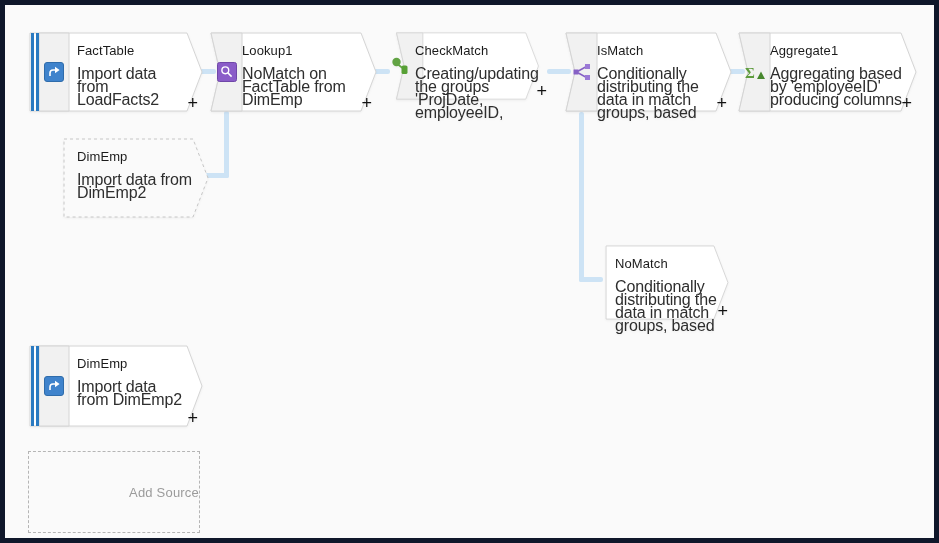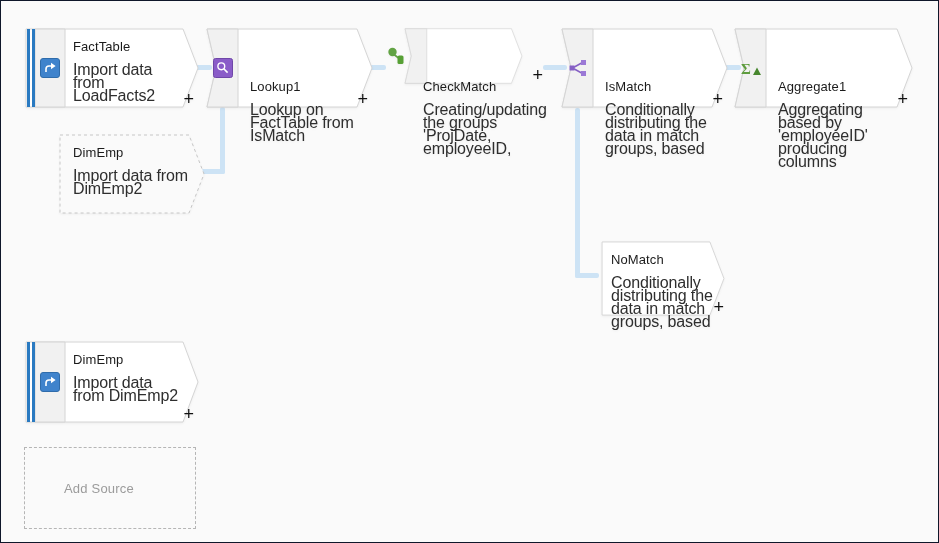--- a/index.html
+++ b/index.html
@@ -1,41 +1,41 @@
 <!DOCTYPE html>
 <html><head>
 <meta charset="utf-8">
 <style>
   html,body{margin:0;padding:0;background:#e8e8e8;}
   *{box-sizing:border-box;}
   .frame{
     position:relative;width:939px;height:543px;
-    border:1px solid #0f172a;background:#fafafa;overflow:hidden;
+    border:5px solid #0f172a;background:#fafafa;overflow:hidden;
     font-family:"Liberation Sans", sans-serif;
   }
   .node{position:absolute;filter:drop-shadow(0 1px 1px rgba(0,0,0,.05));}
   .shape{position:absolute;left:0;top:0;width:100%;height:100%;overflow:visible;}
   .shape path{stroke-width:1;}
   .icon{position:absolute;top:calc(50% - 10px);width:20px;height:20px;line-height:0;}
   .node.source .icon{left:15px;}
   .node.transform .icon{left:7px;}
   .content{position:absolute;top:11px;}
   .node.source .content{left:48px;right:20px;}
-  .node.transform .content{left:44px;right:14px;margin-top:40px;}
+  .node.transform .content{left:32px;right:14px;}
   .node.plain .content, .node.ghost .content{left:14px;right:8px;}
   .title{font-size:13px;color:#1b1b1b;letter-spacing:.1px;}
   .desc{font-size:16px;line-height:13px;color:#2e2e2e;margin-top:9px;letter-spacing:-0.15px;}
   .plus{
     position:absolute;right:5px;bottom:-2px;font-size:18px;font-weight:300;
     color:#111;cursor:pointer;user-select:none;
   }
   .edge{position:absolute;background:#cde3f5;border-radius:2px;}
   .addsource{
     position:absolute;border:1px dashed #b5b5b5;background:transparent;
-    display:flex;align-items:center;justify-content:flex-start;
+    display:flex;align-items:center;justify-content:flex-end;
     color:#9b9b9b;font-size:13px;letter-spacing:.2px;cursor:pointer;padding-left:39px;
   }
 </style>
 </head>
 <body>
 
 <div class="frame">
 
   <div class="edge" style="left:193px;top:64px;width:18px;height:5px;"></div>
   <div class="edge" style="left:367px;top:64px;width:18px;height:5px;"></div>
@@ -74,26 +74,26 @@
       </svg>
     <span class="icon">
       <svg width="20" height="20" viewBox="0 0 20 20">
           <rect x="0.5" y="0.5" width="19" height="19" rx="2" fill="#8a5cc8" stroke="#6f47a8"></rect>
           <circle cx="8.3" cy="8.3" r="3.4" fill="none" stroke="#fff" stroke-width="1.4"></circle>
           <path d="M10.8 10.8 L14.6 14.6" stroke="#fff" stroke-width="1.6"></path>
         </svg>
     </span>
     <div class="content">
       <div class="title">Lookup1</div>
-      <div class="desc">Lookup on FactTable from IsMatch</div>
+      <div class="desc">NoMatch on FactTable from DimEmp</div>
     </div>
     <span class="plus">+</span>
   </div>
 
-  <div class="node transform" style="left:378px;top:27px;width:169px;height:56px;">
+  <div class="node transform" style="left:378px;top:27px;width:169px;height:68px;">
     <svg class="shape" viewBox="0 0 169 80">
         <path d="M1,1 L153,1 L168,40 L153,79 L1,79 L10,40 Z" fill="#ffffff" stroke="#d4d4d4"></path>
         <path d="M1,1 L32,1 L32,79 L1,79 L10,40 Z" fill="#f1f1f1" stroke="#d4d4d4"></path>
       </svg>
     <span class="icon">
       <svg width="20" height="20" viewBox="0 0 20 20">
           <circle cx="6.5" cy="6" r="4.2" fill="#62a344"></circle>
           <path d="M8 8.5 L12.5 12" stroke="#62a344" stroke-width="1.6"></path>
           <rect x="11.5" y="9.5" width="6" height="8.5" rx="1.6" fill="#57a035"></rect>
         </svg>

